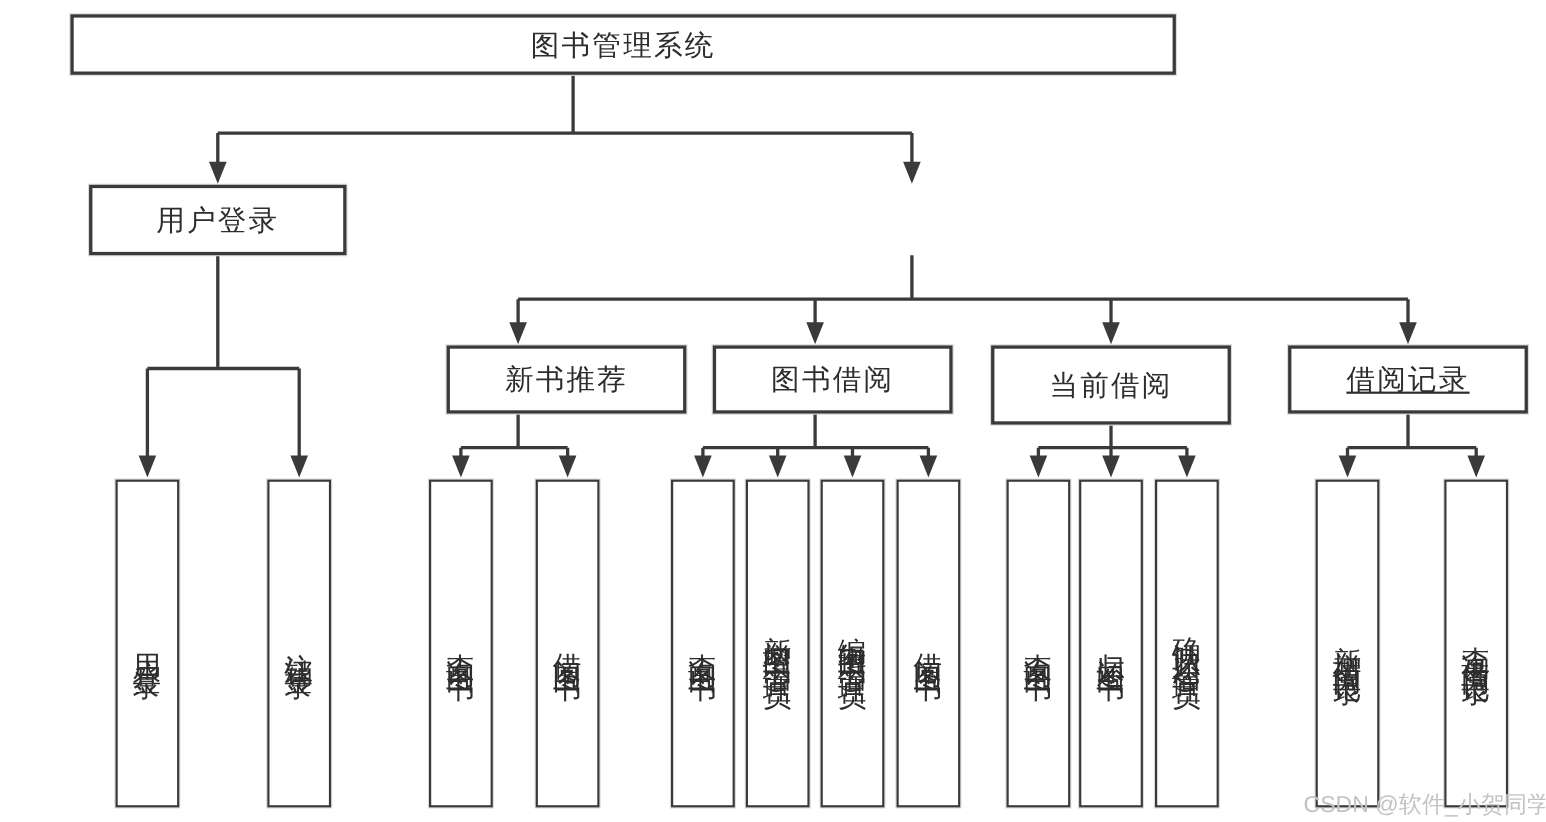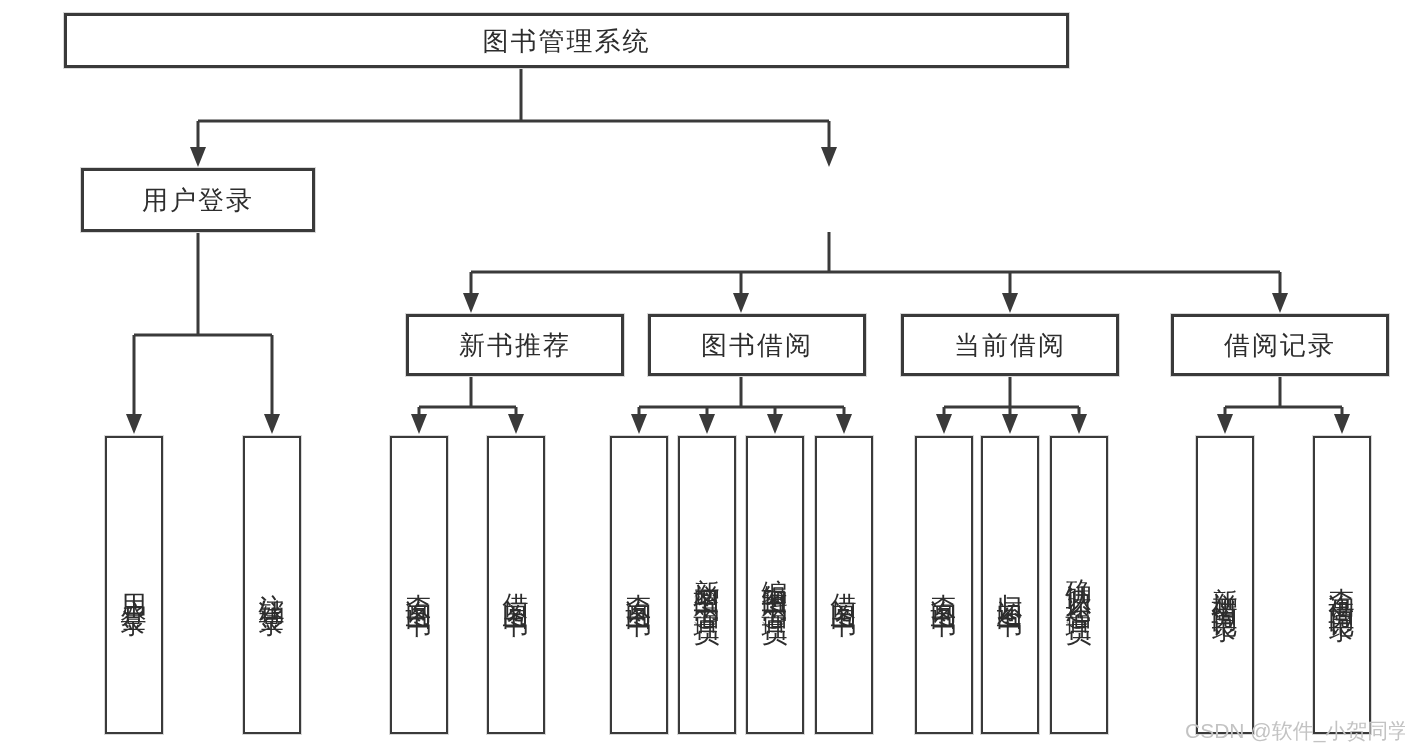--- a/index.html
+++ b/index.html
@@ -108,24 +108,24 @@
   <div class="node nh" style="left:81px; top:168px; width:234px; height:64px;">
     <span class="lbl">用户登录</span>
   </div>
 
   <div class="node nh" style="left:362px; top:314px; width:218px; height:62px;margin-left:44px;">
     <span class="lbl">新书推荐</span>
   </div>
   <div class="node nh" style="left:648px; top:314px; width:218px; height:62px;">
     <span class="lbl">图书借阅</span>
   </div>
-  <div class="node nh" style="left:901px; top:314px; width:218px; height:62px;">
+  <div class="node nh" style="left:901px; top:314px; width:218px; height:72px;">
     <span class="lbl">当前借阅</span>
   </div>
-  <div class="node nh" style="left:1171px; top:314px; width:218px; height:62px;">
+  <div class="node nh" style="left:1171px; top:314px; width:218px; height:62px;text-decoration:underline;">
     <span class="lbl">借阅记录</span>
   </div>
 
   <div class="node nv" style="left:105px;">
     <span class="lbl">用户登录</span>
   </div>
   <div class="node nv" style="left:243px;">
     <span class="lbl">注销登录</span>
   </div>
 

